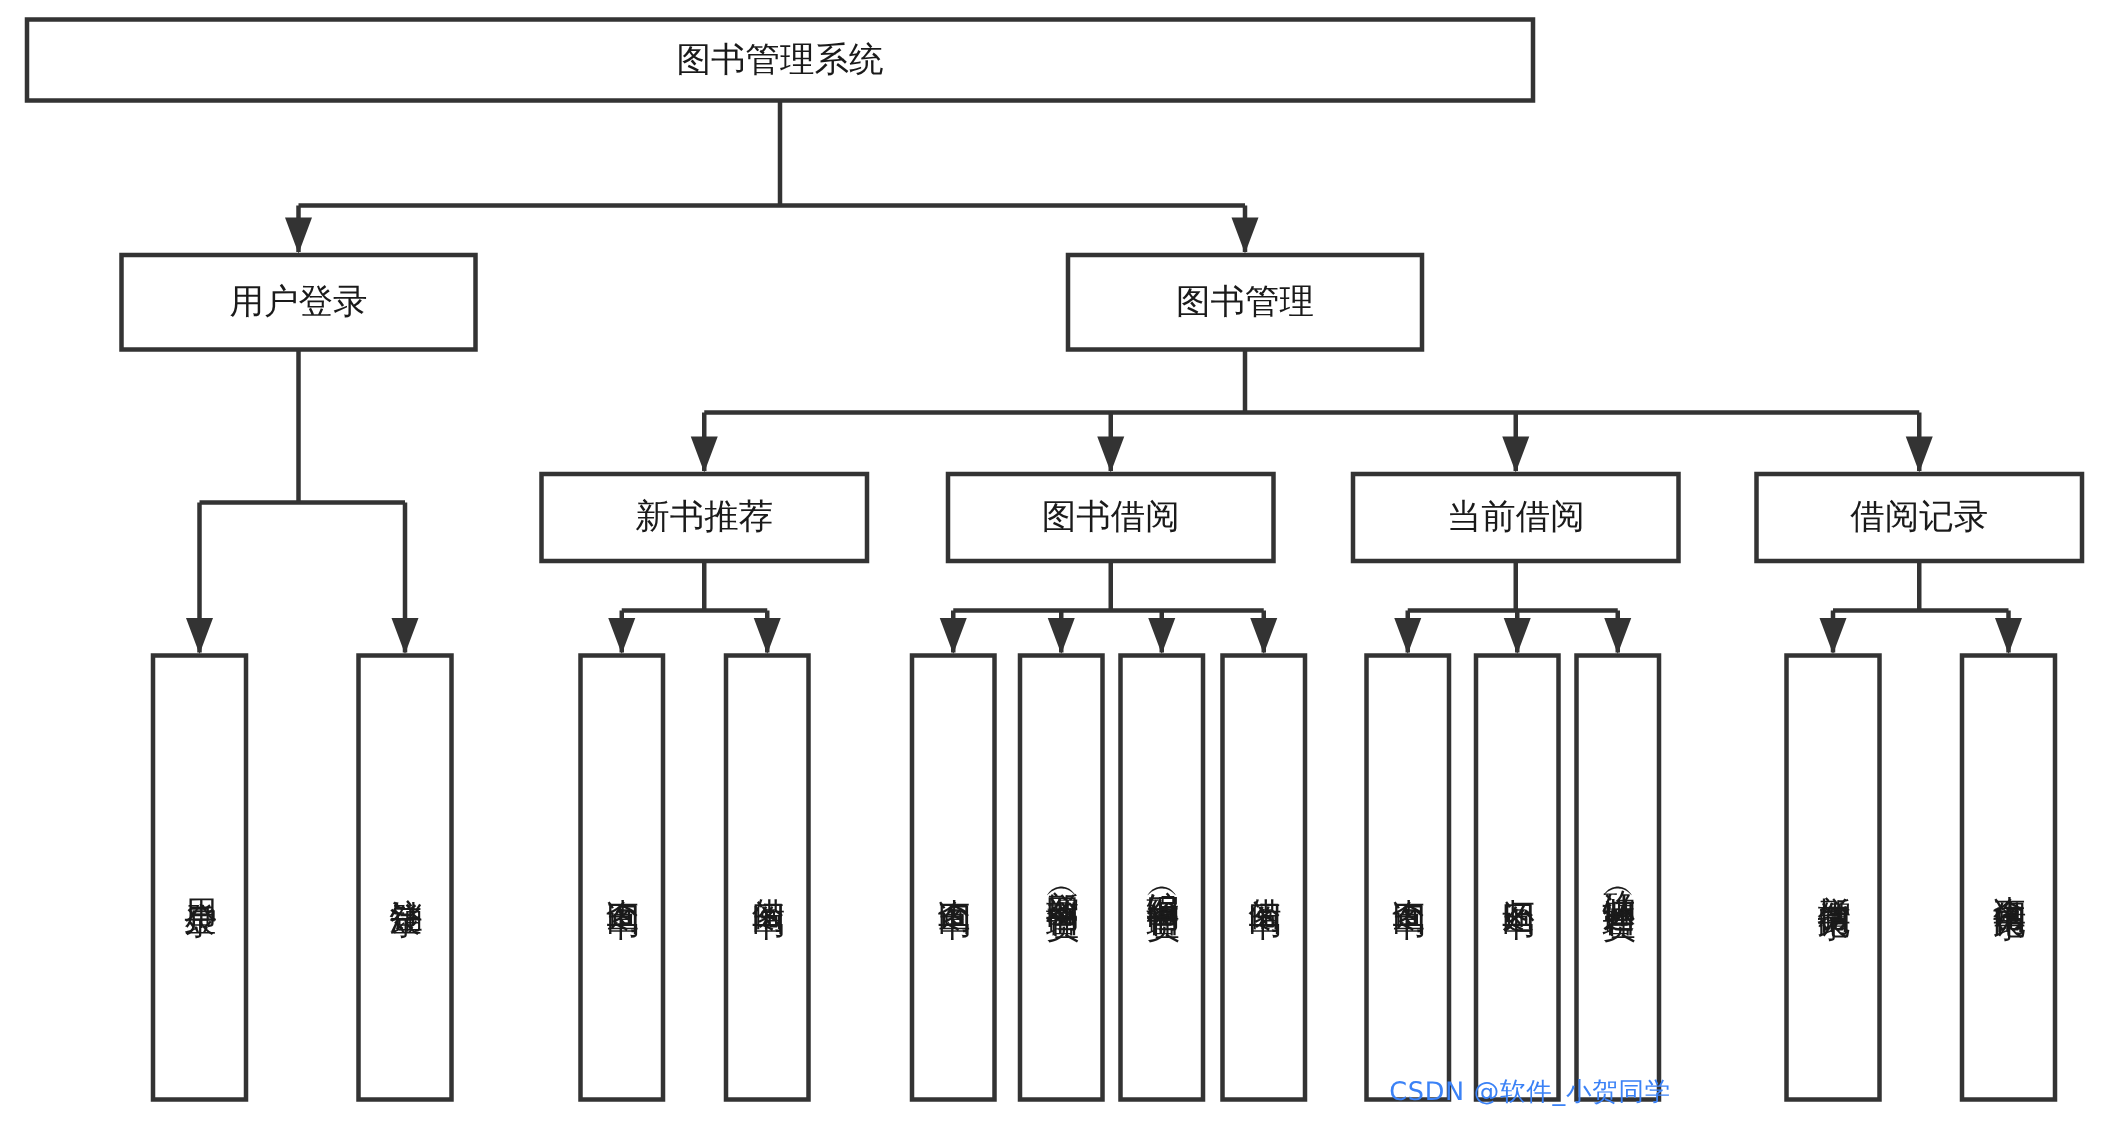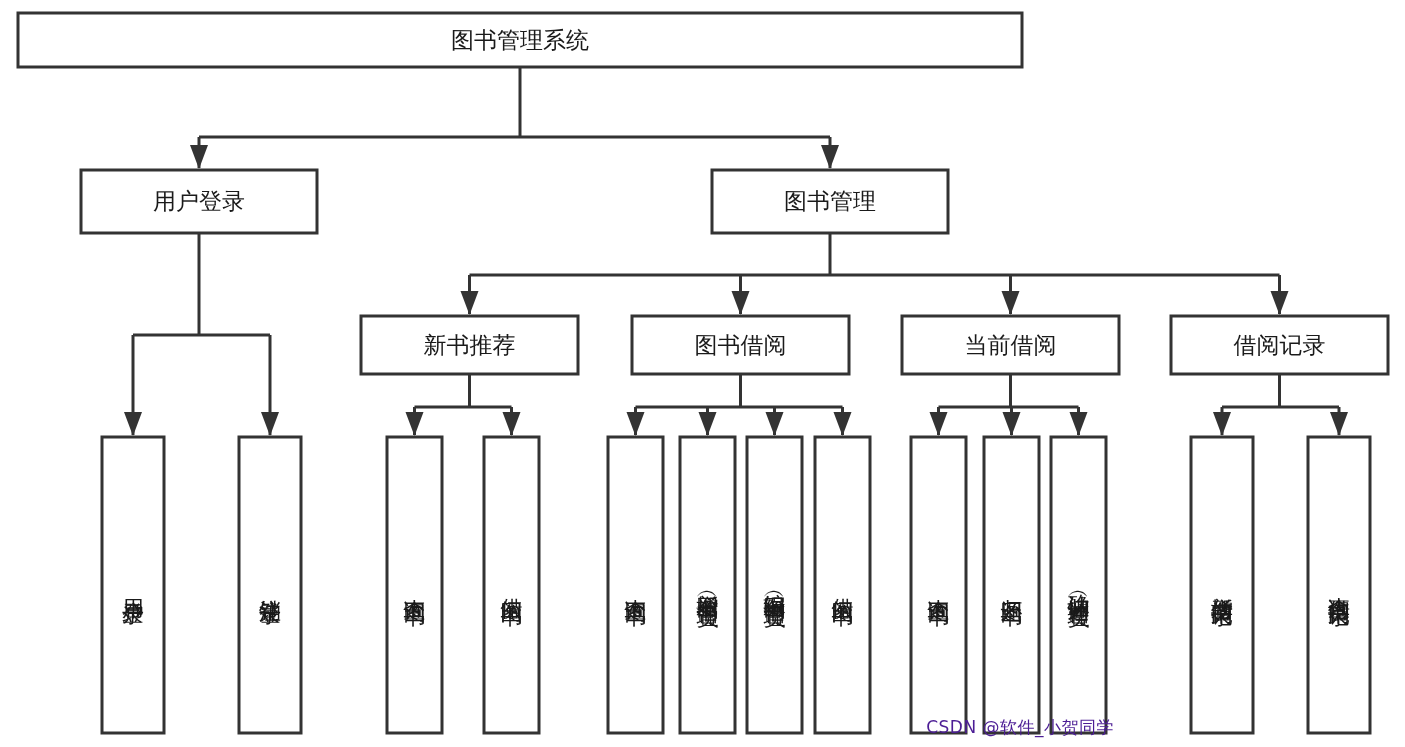--- a/index.html
+++ b/index.html
@@ -65,21 +65,21 @@
     color: #1a1a1a;
     white-space: nowrap;
     text-align: center;
   }
   .watermark {
     position: absolute;
     right: 12px;
     bottom: 8px;
     font-family: "DejaVu Sans", "Liberation Sans", sans-serif;
     font-size: 17px;
-    color: #4c1d95;
+    color: #3b82f6;
     white-space: nowrap;
     letter-spacing: 0.5px;
   }
 </style>
 </head>
 <body>
 
 <div id="diagram-root">
   <svg id="diagram-svg" width="1405" height="747" viewBox="0 0 1405 747" xmlns="http://www.w3.org/2000/svg">
     <g id="connectors-layer">

